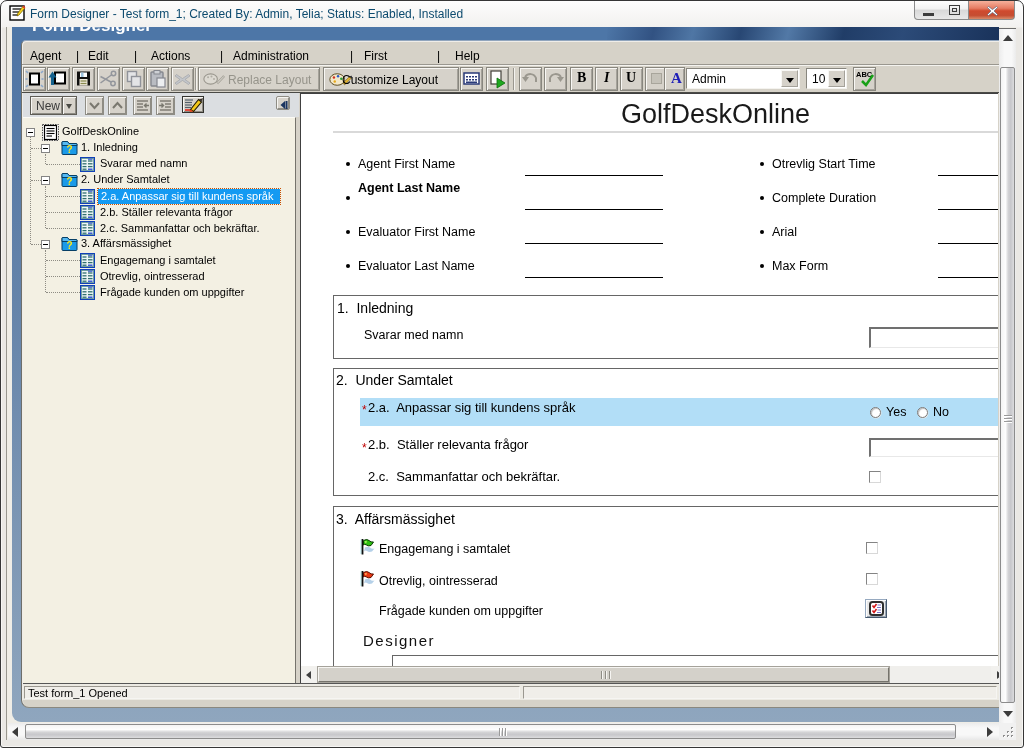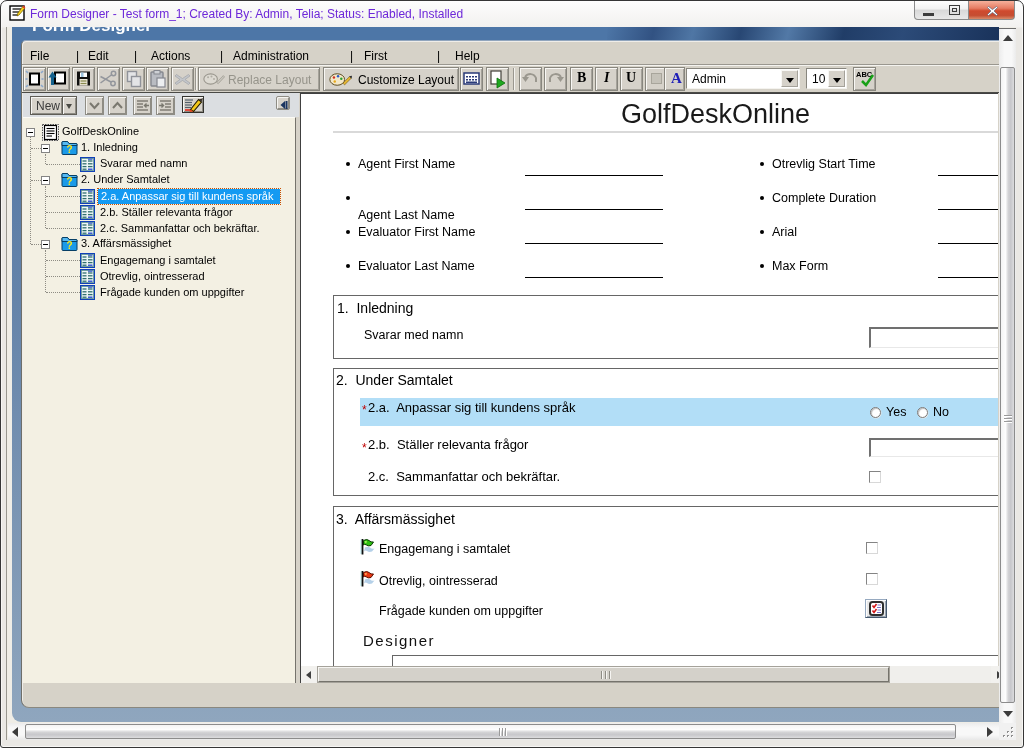--- a/index.html
+++ b/index.html
@@ -5,21 +5,21 @@
 * { margin:0; padding:0; box-sizing:border-box; }
 html,body { width:1024px; height:748px; overflow:hidden; }
 body { font-family:"Liberation Sans", sans-serif; background:#fff; position:relative; }
 .abs { position:absolute; }
 
 
 #frame { left:0; top:0; width:1024px; height:748px;
   background:linear-gradient(#fdfdfd,#f2f1ef 26px,#eae8e4 27px);
   border:1px solid #363636; border-radius:7px 7px 3px 3px;
   box-shadow:inset 0 0 0 1px rgba(255,255,255,.6); }
-#titletext { left:30px; top:7px; font-size:12px; color:#6d28d9; }
+#titletext { left:30px; top:7px; font-size:12px; color:#0c4a6e; }
 #titleicon { left:9px; top:5px; }
 .capbtn { top:1px; height:19px; border:1px solid #8a8a8a; border-top:none;
   background:linear-gradient(#ffffff,#f1f1f1 45%,#d8d8d8 50%,#e8e8e8); }
 #btnmin { left:914px; width:28px; border-radius:0 0 0 4px; }
 #btnmax { left:941px; width:27px; border-left:none; border-right:none; }
 #btncls { left:968px; width:47px; border-radius:0 0 4px 0;
   background:linear-gradient(#f6b09b,#e67c63 40%,#cf4a2e 55%,#c64d31 80%,#d98a68); }
 
 
 #client { left:6px; top:27px; width:1010px; height:713px; overflow:hidden;
@@ -118,21 +118,21 @@
     </svg>
   </div>
 
 <div class="abs" id="client">
   <div class="abs" id="workspace"></div>
   <div class="abs" id="banner"></div>
   <div class="abs" style="left:600px;top:0;width:392px;height:19px;background:linear-gradient(105deg,rgba(45,76,124,0) 0%,rgba(45,76,124,.85) 12%,rgba(84,119,159,.3) 22%,rgba(36,66,110,.9) 34%,rgba(90,125,165,.4) 46%,rgba(30,58,100,.95) 60%,rgba(40,70,115,.9) 75%,rgba(25,50,90,1) 100%);"></div>
   <div class="abs" id="bannertext">Form Designer</div>
   <div class="abs" id="child"></div>
 
-  <div class="abs mitem" style="left:23px;">File</div>
+  <div class="abs mitem" style="left:23px;">Agent</div>
   <div class="abs mitem" style="left:69px;">|</div>
   <div class="abs mitem" style="left:81px;">Edit</div>
   <div class="abs mitem" style="left:127px;">|</div>
   <div class="abs mitem" style="left:144px;">Actions</div>
   <div class="abs mitem" style="left:213px;">|</div>
   <div class="abs mitem" style="left:226px;">Administration</div>
   <div class="abs mitem" style="left:343px;">|</div>
   <div class="abs mitem" style="left:357px;">First</div>
   <div class="abs mitem" style="left:430px;">|</div>
   <div class="abs mitem" style="left:448px;">Help</div>
@@ -197,21 +197,21 @@
   <div class="abs tbtn" style="left:316px;width:136px;color:#000;font-size:12px;">
     <svg class="abs" style="left:5px;top:3px;" width="23" height="17" viewBox="0 0 28 17">
         <ellipse cx="10" cy="8.5" rx="9" ry="7" fill="#f3e7c8" stroke="#5a4a20" stroke-width="1.2"></ellipse>
         <circle cx="6" cy="6" r="1.5" fill="#d03020"></circle>
         <circle cx="11" cy="4.5" r="1.5" fill="#2858c8"></circle>
         <circle cx="15" cy="7.5" r="1.5" fill="#28a030"></circle>
         <circle cx="7" cy="11" r="1.5" fill="#e8a818"></circle>
         <path d="M17 13 L25 5 L27 7 L19 15 Z" fill="#e8b830" stroke="#7a5a10" stroke-width="0.8"></path>
         <path d="M24.5 4.5 L27.5 7.5 L28 4 Z" fill="#303030"></path>
       </svg>
-    <span class="abs" style="left:18px;top:5px;white-space:nowrap;margin-left:16px;">Customize Layout</span>
+    <span class="abs" style="left:18px;top:5px;white-space:nowrap;">Customize Layout</span>
     </div>
   <div class="abs tbtn" style="left:453px;"><svg width="21" height="22" viewBox="0 0 21 22">
         <rect x="3" y="5" width="15" height="11" fill="#fff" stroke="#2a3a78" stroke-width="1.5"></rect>
         <g fill="#2a3a78">
           <rect x="5" y="8" width="2" height="1.5"></rect>
           <rect x="8" y="8" width="2" height="1.5"></rect>
           <rect x="11" y="8" width="2" height="1.5"></rect>
           <rect x="14" y="8" width="2" height="1.5"></rect>
           <rect x="5" y="11" width="2" height="1.5"></rect>
           <rect x="8" y="11" width="2" height="1.5"></rect>
@@ -416,21 +416,21 @@
   </defs>
     </svg>
 
   <div class="abs" id="form">
     <div class="abs" style="left:320px;top:5px;font-size:27px;color:#1a1a1a;">GolfDeskOnline</div>
     <div class="abs" style="left:32px;top:37px;width:666px;height:2px;background:#d9d9d9;"></div>
     <div class="abs fbul" style="left:45px;top:68px;"></div>
     <div class="abs flabel" style="left:57px;top:63px;">Agent First Name</div>
     <div class="abs uline" style="left:224px;top:81px;width:138px;"></div>
     <div class="abs fbul" style="left:45px;top:102px;"></div>
-    <div class="abs flabel" style="left:57px;top:114px;">Agent Last Name</div>
+    <div class="abs flabel" style="left:57px;top:87px;font-weight:bold;">Agent Last Name</div>
     <div class="abs uline" style="left:224px;top:115px;width:138px;"></div>
     <div class="abs fbul" style="left:45px;top:136px;"></div>
     <div class="abs flabel" style="left:57px;top:131px;">Evaluator First Name</div>
     <div class="abs uline" style="left:224px;top:149px;width:138px;"></div>
     <div class="abs fbul" style="left:45px;top:170px;"></div>
     <div class="abs flabel" style="left:57px;top:165px;">Evaluator Last Name</div>
     <div class="abs uline" style="left:224px;top:183px;width:138px;"></div>
     <div class="abs fbul" style="left:459px;top:68px;"></div>
     <div class="abs flabel" style="left:471px;top:63px;">Otrevlig Start Time</div>
     <div class="abs uline" style="left:637px;top:81px;width:63px;"></div>
@@ -509,20 +509,26 @@
     <div class="abs" style="left:17px;top:1px;width:571px;height:15px;background:#d4d1ca;border:1px solid #8e8c84;border-color:#f6f5f2 #75736c #75736c #f6f5f2;box-shadow:0 0 0 1px #a5a29a;">
       <div class="abs" style="left:282px;top:3px;width:1px;height:8px;border-left:1px solid #8e8c84;border-right:1px solid #f6f5f2;"></div>
       <div class="abs" style="left:286px;top:3px;width:1px;height:8px;border-left:1px solid #8e8c84;border-right:1px solid #f6f5f2;"></div>
       <div class="abs" style="left:290px;top:3px;width:1px;height:8px;border-left:1px solid #8e8c84;border-right:1px solid #f6f5f2;"></div>
     </div>
     <div class="abs" style="left:690px;top:0;width:16px;height:17px;background:#f2f1ee;">
         <div class="abs" style="left:6px;top:5px;width:0;height:0;border:4px solid transparent;border-left:5px solid #404040;border-right:none;"></div>
       </div>
   </div>
 
+  <div class="abs" id="status">
+    <div class="abs spanel" style="left:1px;width:496px;">
+        <span class="abs" style="left:3px;top:0px;font-size:11px;white-space:nowrap;">Test form_1 Opened</span>
+      </div>
+    <div class="abs spanel" style="left:500px;width:474px;"></div>
+  </div>
 
   <div class="abs sbtrack-v" style="left:992px;top:1px;width:18px;height:695px;border-top:1px solid #6e6e6e;"></div>
   <div class="abs" style="left:996px;top:8px;width:0;height:0;border:5px solid transparent;border-bottom:6px solid #3c3c3c;border-top:none;"></div>
   <div class="abs sbthumb-v" style="left:993px;top:40px;width:15px;height:636px;">
     <div style="position:absolute;left:3px;top:347px;width:8px;height:1px;background:#9a9a9a;box-shadow:0 3px 0 #9a9a9a, 0 6px 0 #9a9a9a, 0 1px 0 #fff, 0 4px 0 #fff, 0 7px 0 #fff;"></div>
   </div>
   <div class="abs" style="left:996px;top:684px;width:0;height:0;border:5px solid transparent;border-top:6px solid #3c3c3c;border-bottom:none;"></div>
   <div class="abs sbtrack-h" style="left:1px;top:696px;width:991px;height:17px;"></div>
   <div class="abs" style="left:5px;top:700px;width:0;height:0;border:5px solid transparent;border-left:none;border-right:6px solid #3c3c3c;"></div>
   <div class="abs sbthumb-h" style="left:18px;top:697px;width:931px;height:15px;">

